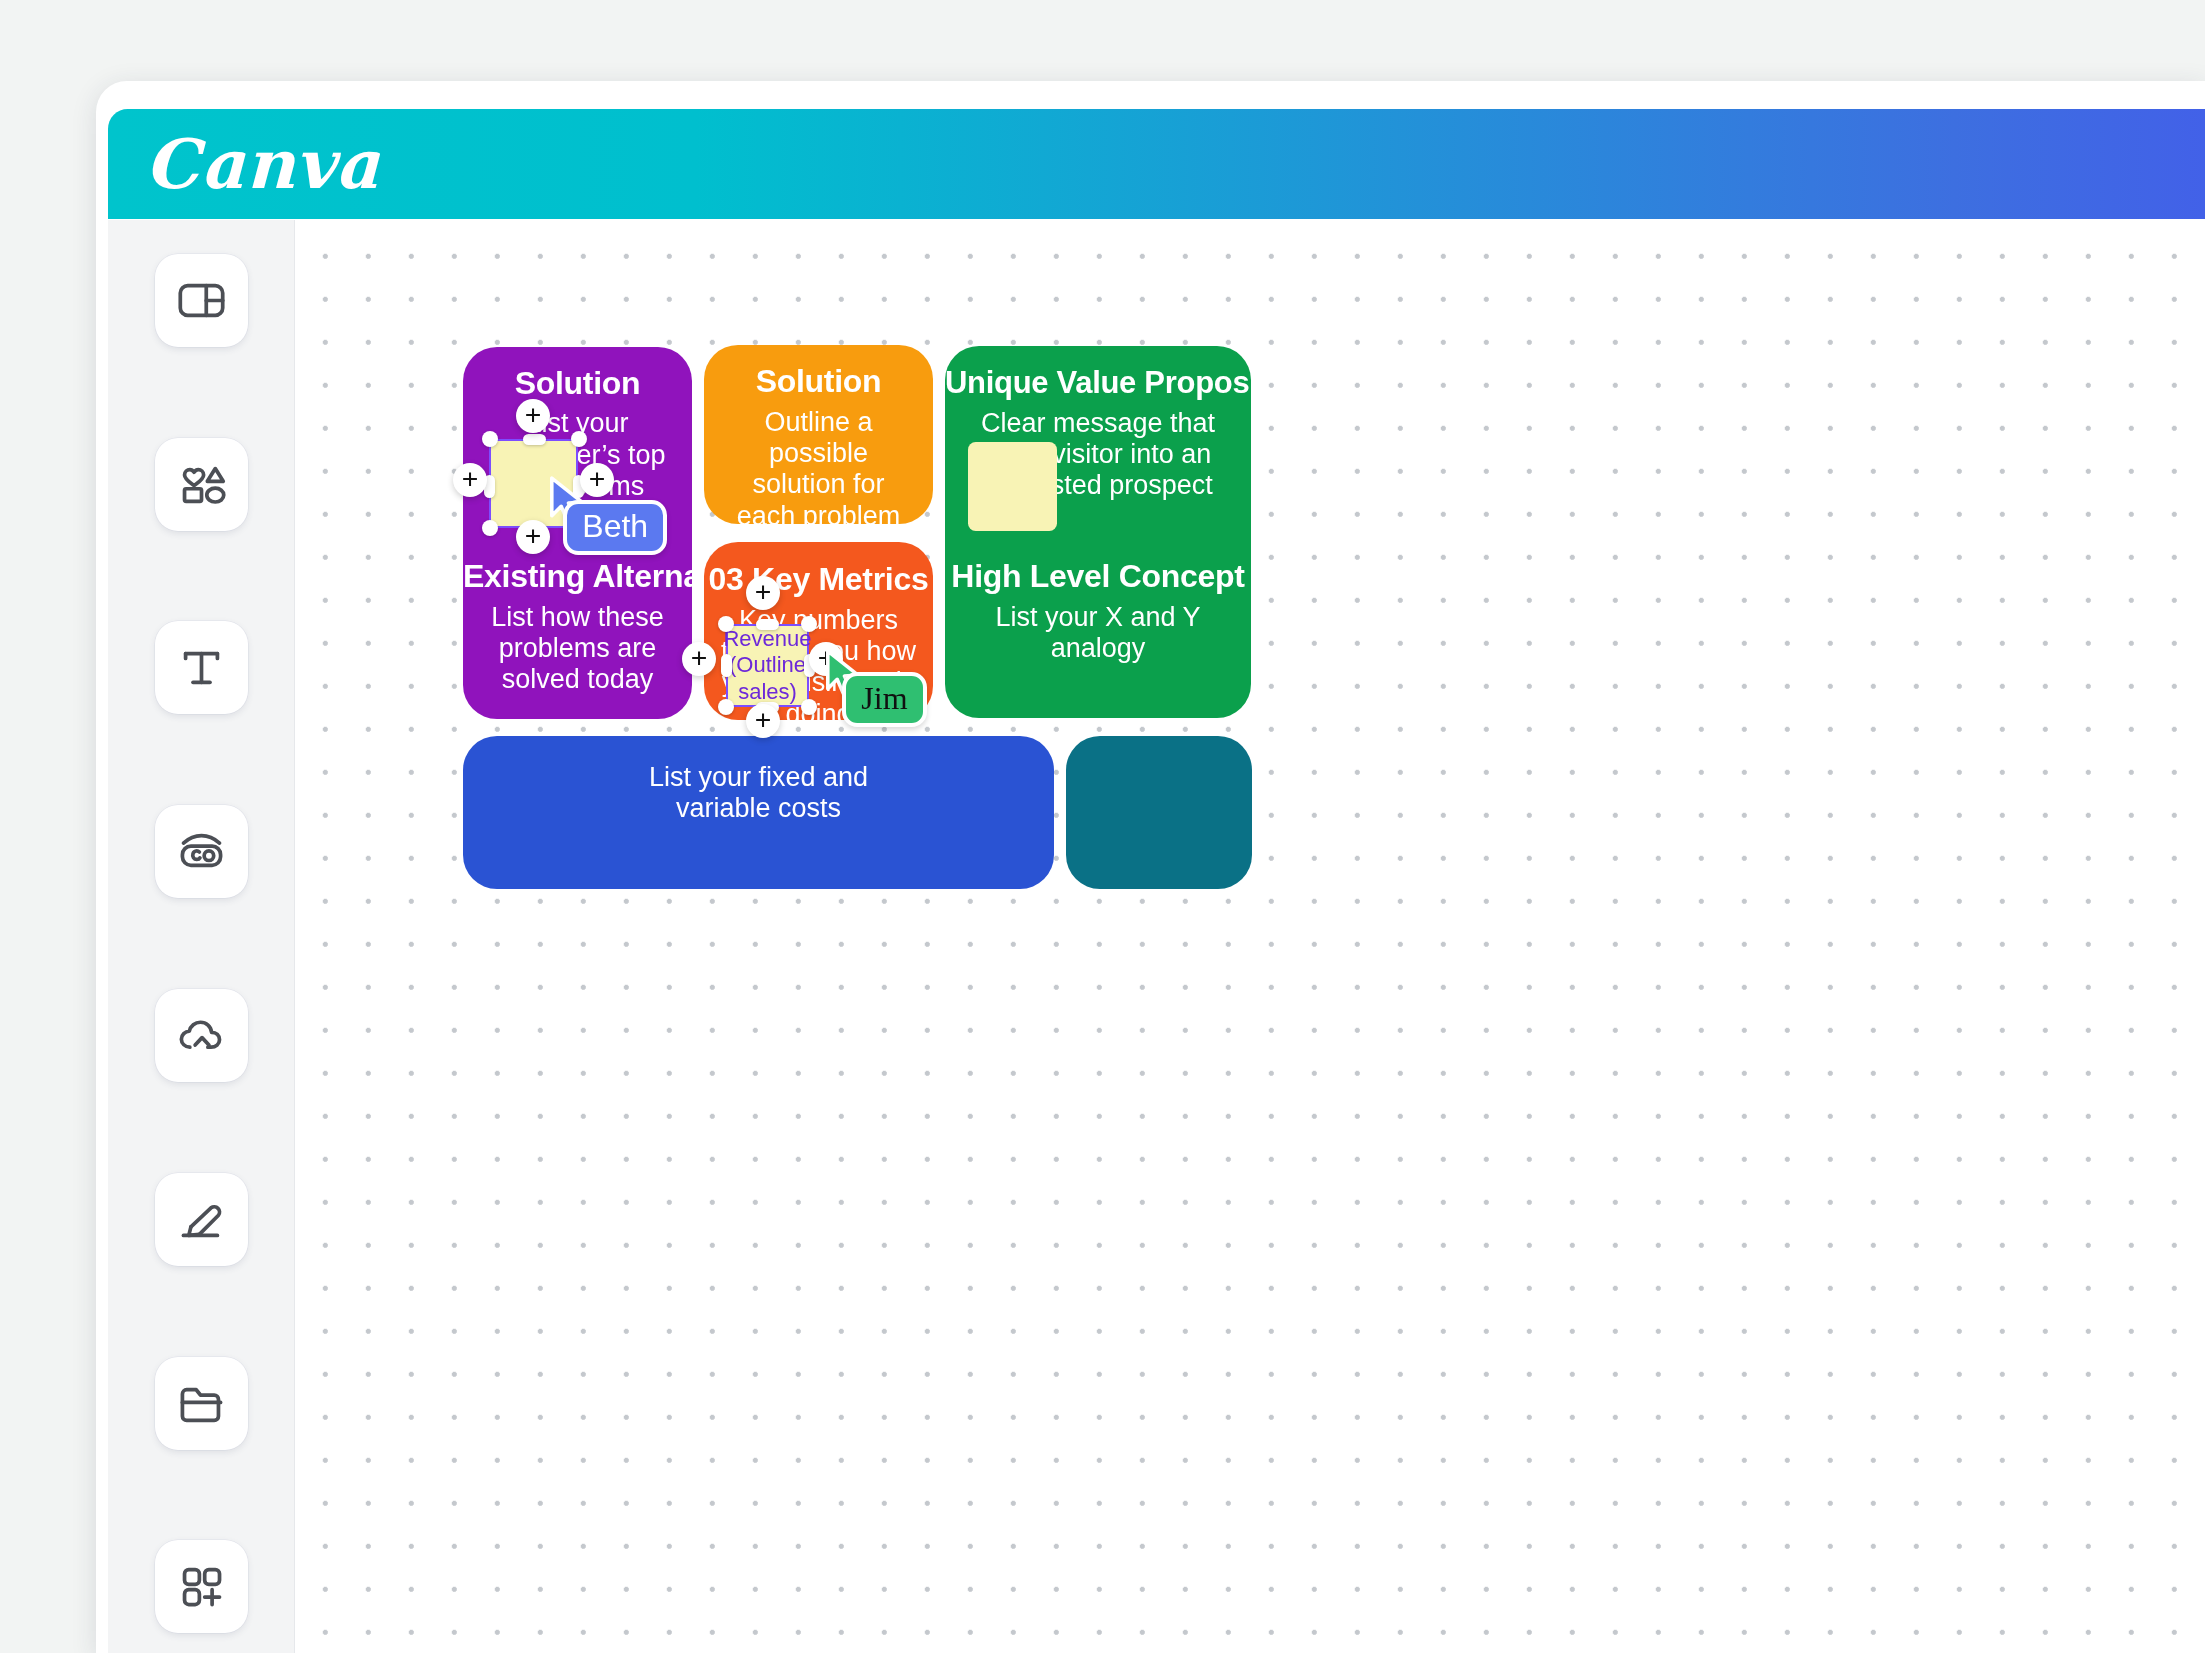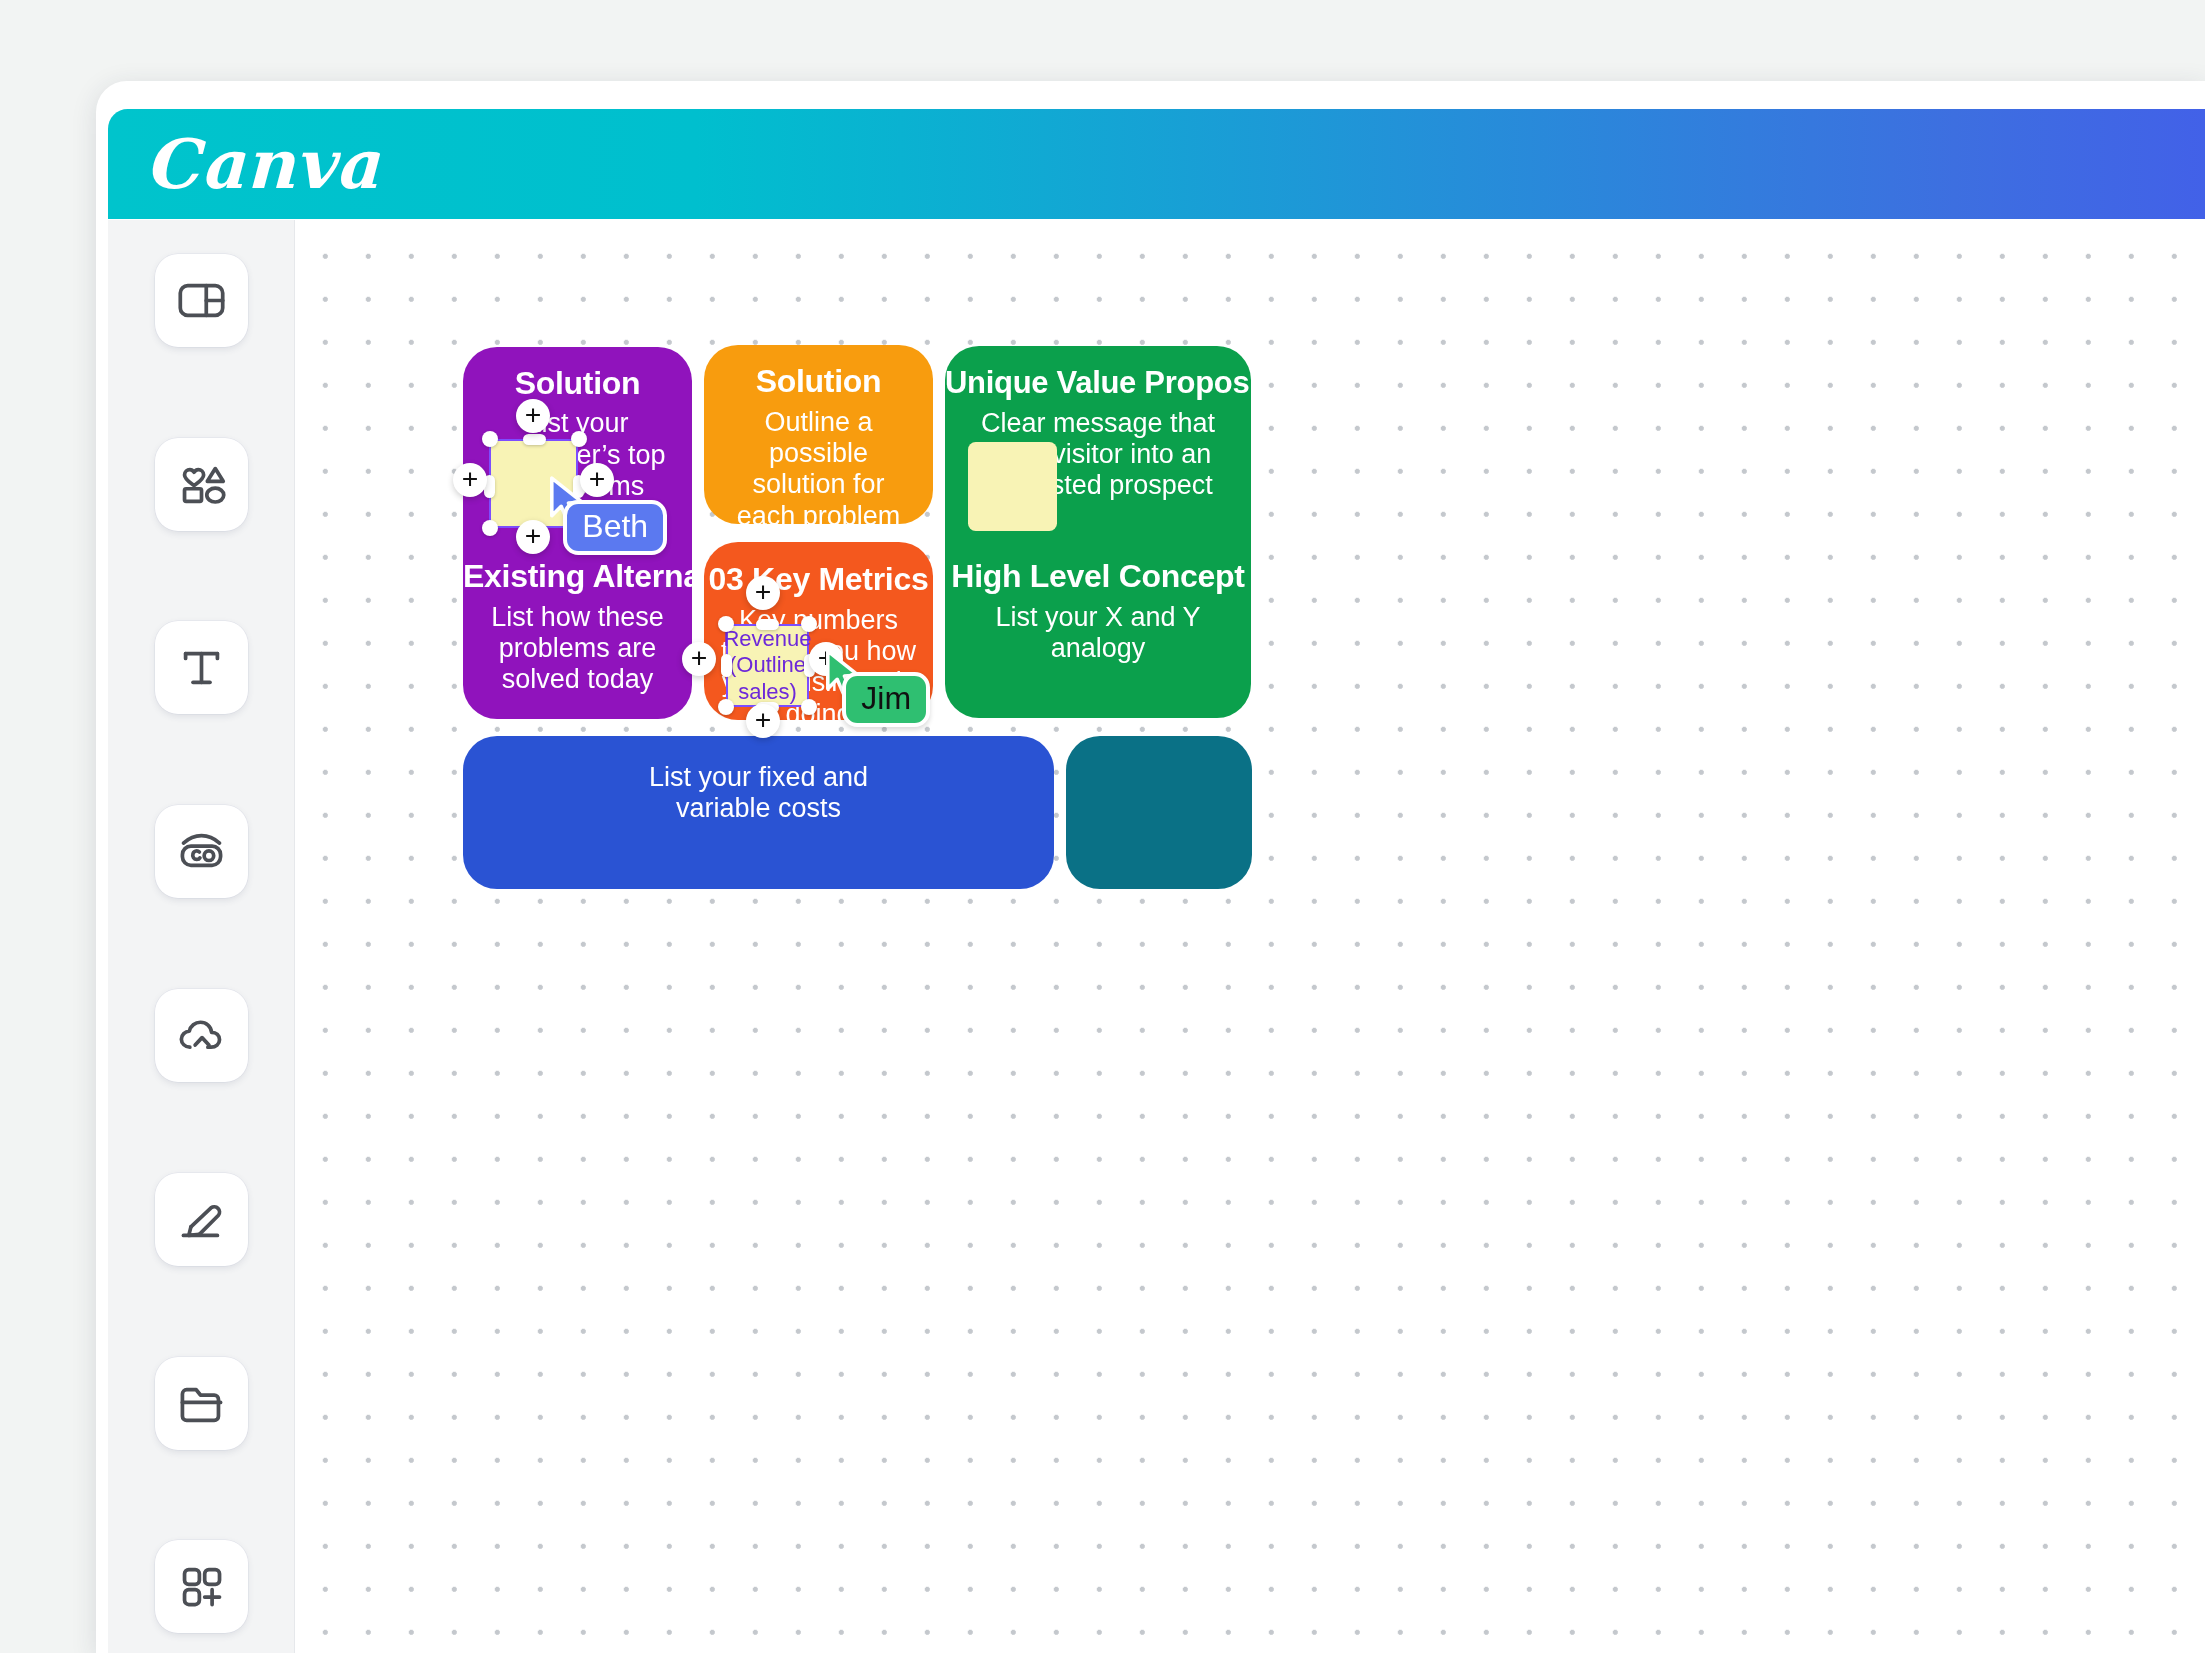--- a/index.html
+++ b/index.html
@@ -168,21 +168,21 @@
     position: absolute;
     border: 4.4px solid #ffffff;
     border-radius: 15.3px;
     padding: 5.5px 15.3px 7.7px 15.3px;
     font-size: 32px;
     line-height: 1.05;
     white-space: nowrap;
     box-shadow: 0 2.2px 5.5px rgba(0,0,0,.14);
   }
   .label-beth { background: #5b79f0; color: #ffffff; }
-  .label-jim  { background: #2fbf71; color: #101010; }
+  .label-jim  { background: #2fbf71; color: #101010; font-family: Liberation Serif, serif; }
 </style>
 </head>
 <body>
 
 <div id="app-window">
 
   <div id="header-bar">
     <div id="canva-wordmark">Canva</div>
   </div>
 

